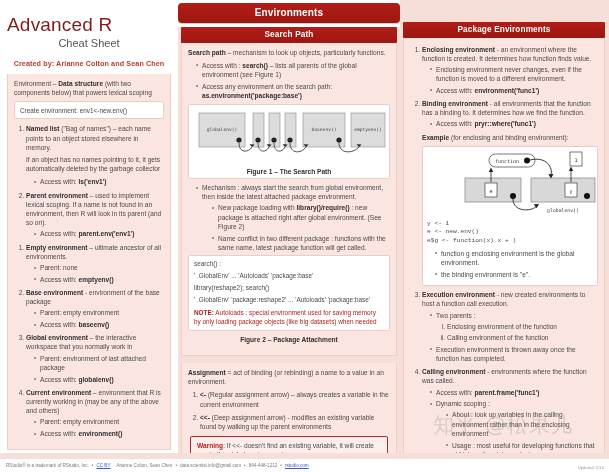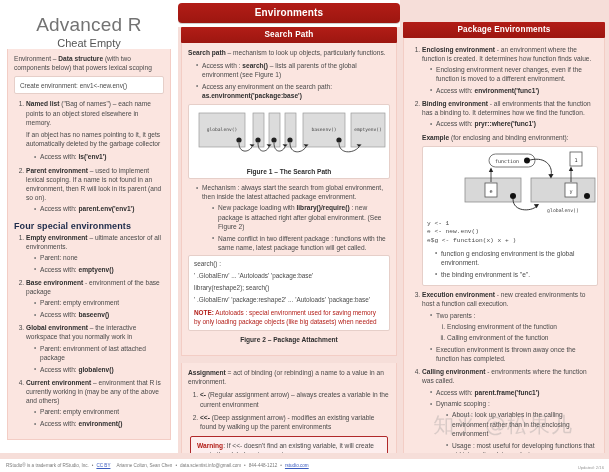--- a/index.html
+++ b/index.html
@@ -13,21 +13,21 @@
   .page{position:relative;width:609px;height:472px;box-sizing:border-box;display:flex;}
 
   
   .col{box-sizing:border-box;}
   .col-left{width:178px;padding:6px 7px 0 7px;}
   .col-mid{width:222px;padding:0;}
   .col-right{width:209px;padding:0;}
 
   
   .title{
-    text-align:center;color:#737373;font-size:19px;line-height:22px;
+    text-align:left;color:#7f1d1d;font-size:19px;line-height:22px;
     font-weight:400;margin:8px 0 0 0;letter-spacing:.2px;
   }
   .subtitle{text-align:center;color:#555;font-size:11px;margin:1px 0 0 0;}
   .authors{
     text-align:center;color:#c0392b;font-size:7.2px;margin:10px 0 6px 0;
     font-weight:600;letter-spacing:.1px;
   }
 
   
   .bar{
@@ -110,21 +110,22 @@
   .outer-pink{background:#f6ded9;padding:3px;box-sizing:border-box;}
 </style>
 </head>
 <body>
 
 <div class="page">
 
   <div class="col col-left">
 
     <div class="title">Advanced R</div>
-    <div class="subtitle">Cheat Empty</div>
+    <div class="subtitle">Cheat Sheet</div>
+    <div class="authors">Created by: Arianne Colton and Sean Chen</div>
 
     <div class="panel">
 
       <p>
         <span>Environment – </span><b>Data structure</b><span> (with two components below) that powers lexical scoping</span>
       </p>
 
       <div class="codebox">
         <div class="ln">Create environment: env1&lt;-new.env()</div>
       </div>
@@ -138,21 +139,20 @@
           </ul>
         </li>
         <li>
           <b>Parent environment</b><span> – used to implement lexical scoping. If a name is not found in an environment, then R will look in its parent (and so on).</span>
           <ul class="dash">
             <li><span>Access with: </span><b>parent.env('env1')</b></li>
           </ul>
         </li>
       </ol>
 
-      <div class="h-sub">Four special environments</div>
 
       <ol class="num">
         <li>
           <b>Empty environment</b><span> – ultimate ancestor of all environments.</span>
           <ul class="dash">
             <li>Parent: none</li>
             <li><span>Access with: </span><b>emptyenv()</b></li>
           </ul>
         </li>
         <li>

